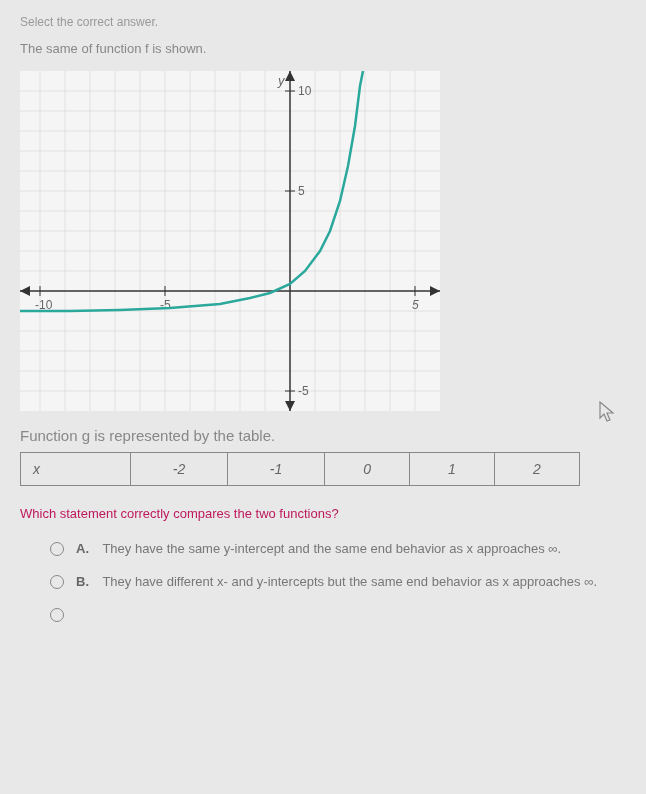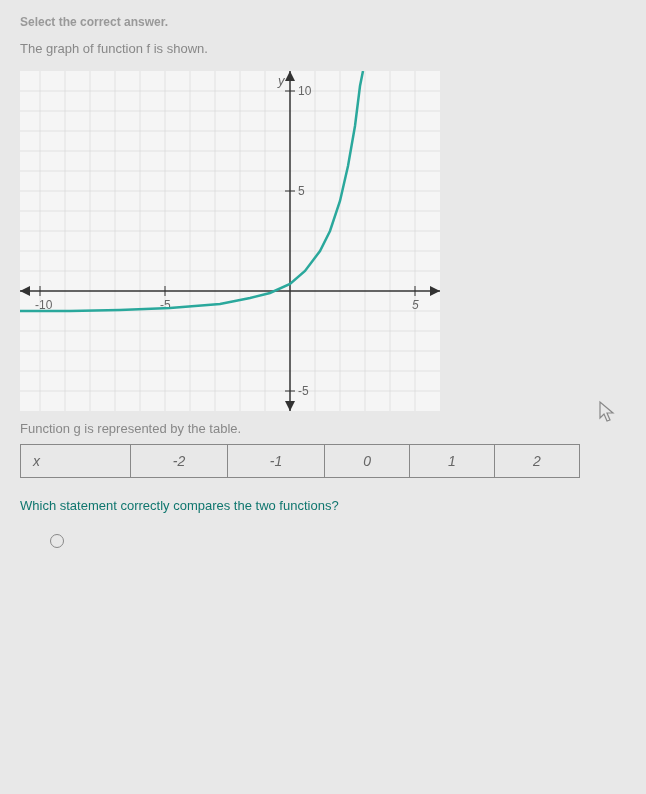--- a/index.html
+++ b/index.html
@@ -13,63 +13,62 @@
       width: 646px;
       height: 794px;
       padding: 15px 20px;
       color: #888;
       font-size: 13px;
     }
     .instruction {
       font-size: 12px;
       color: #999;
       margin-bottom: 12px;
-      font-weight: bold;
     }
     .prompt {
       font-size: 13px;
       color: #888;
       margin-bottom: 15px;
     }
     .graph-container {
       width: 420px;
       height: 340px;
       background: #f5f5f5;
       position: relative;
       margin-bottom: 10px;
     }
     .graph-svg {
       width: 100%;
       height: 100%;
     }
     .table-caption {
-      font-size: 13px;
+      font-size: 15px;
       color: #888;
-      margin: 10px 0 8px 0;
+      margin: 16px 0 8px 0;
     }
     .data-table {
       border-collapse: collapse;
       width: 560px;
       margin-bottom: 20px;
     }
     .data-table td {
       border: 1px solid #888;
       padding: 8px 12px;
       text-align: center;
       font-size: 14px;
       color: #666;
       font-style: italic;
     }
     .data-table td:first-child {
       text-align: left;
       width: 110px;
     }
     .question {
       font-size: 13px;
-      color: #0f766e;
+      color: #be185d;
       margin-bottom: 20px;
     }
     .options {
       padding-left: 30px;
     }
     .option {
       display: flex;
       align-items: flex-start;
       gap: 12px;
       margin-bottom: 18px;
@@ -113,21 +112,21 @@
     }
     .frac-den {
       display: block;
       padding: 0 2px;
     }
   </style>
 </head>
 <body>
 
 <div class="instruction">Select the correct answer.</div>
-<div class="prompt">The graph of function f is shown.</div>
+<div class="prompt">The same of function f is shown.</div>
 
 <div class="graph-container">
   <svg class="graph-svg" viewBox="0 0 420 340">
 
     <g stroke="#ccc" stroke-width="0.5">
       <line x1="0" y1="20" x2="420" y2="20"></line>
       <line x1="0" y1="40" x2="420" y2="40"></line>
       <line x1="0" y1="60" x2="420" y2="60"></line>
       <line x1="0" y1="80" x2="420" y2="80"></line>
       <line x1="0" y1="100" x2="420" y2="100"></line>
@@ -206,14 +205,28 @@
     <td>2</td>
   </tr>
 </tbody>
   </table>
 
 <div class="question">Which statement correctly compares the two functions?</div>
 
 <div class="options">
   <div class="option">
     <div class="radio"></div>
+    <div>
+      <span class="option-label">A.</span>
+      <span class="option-text">They have the same y-intercept and the same end behavior as x approaches ∞.</span>
+    </div>
+  </div>
+  <div class="option">
+    <div class="radio"></div>
+    <div>
+      <span class="option-label">B.</span>
+      <span class="option-text">They have different x- and y-intercepts but the same end behavior as x approaches ∞.</span>
+    </div>
+  </div>
+  <div class="option">
+    <div class="radio"></div>
   </div>
 </div>
 
 </body></html>

